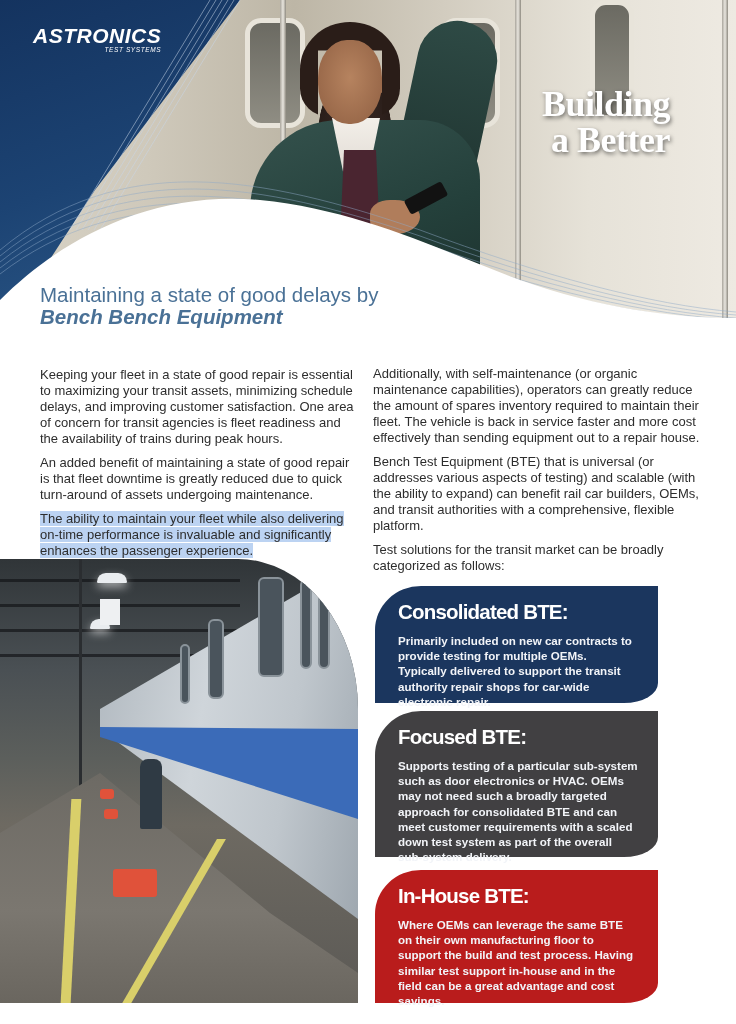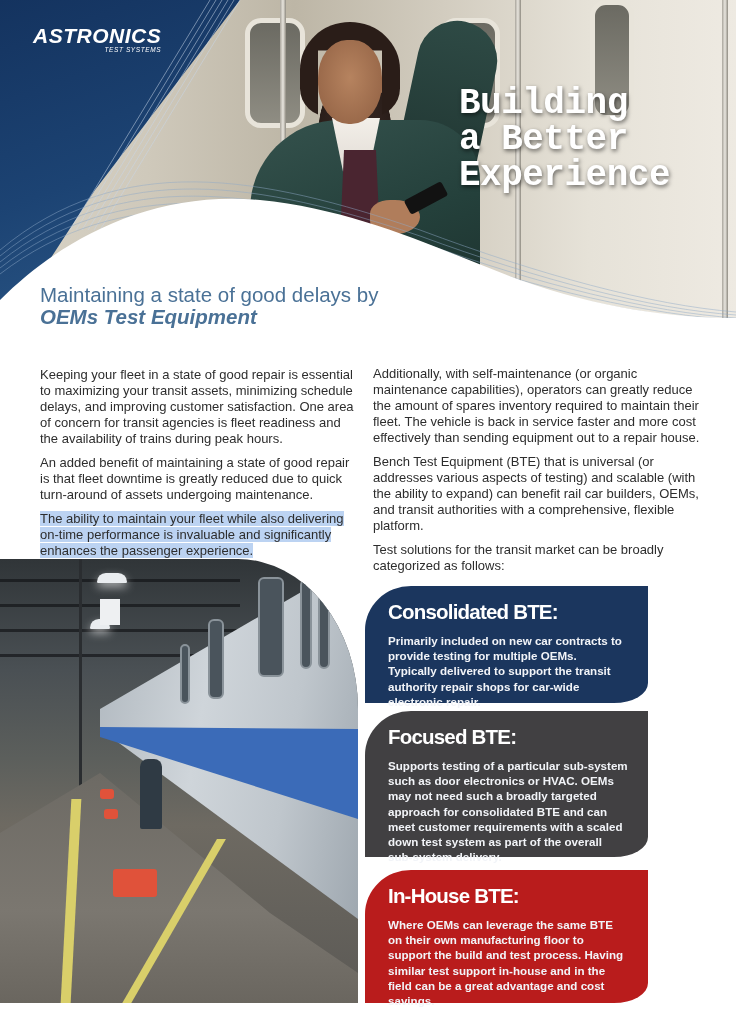--- a/index.html
+++ b/index.html
@@ -35,22 +35,22 @@
 
   .navy-wedge { position: absolute; left: 0; top: 0; width: 736px; height: 330px;
     background: linear-gradient(160deg, #14335f 0%, #1c4373 35%, #2d5a89 70%, #3f6d98 100%);
     clip-path: polygon(0 0, 240px 0, 95px 190px, 30px 290px, 0 320px); }
   .navy-lines { position: absolute; left: 0; top: 0; width: 736px; height: 330px; pointer-events: none; }
 
   .logo { position: absolute; left: 33px; top: 24px; }
   .logo-word { font-family: "Liberation Sans", sans-serif; font-weight: bold; font-style: italic; color: #ffffff; font-size: 21px; letter-spacing: 0.5px; }
   .logo-sub { display: block; text-align: right; color: #ffffff; font-size: 6.5px; font-style: italic; letter-spacing: 0.6px; margin-top: -2px; }
 
-  .hero-title { position: absolute; right: 66px; top: 86px; color: #ffffff;
-    font-family: Liberation Mono, monospace; font-weight: bold; font-size: 36px; line-height: 36px; letter-spacing: -0.5px;
+  .hero-title { position: absolute; right: 66px; top: 86px; text-align: right; color: #ffffff;
+    font-family: Liberation Serif, serif; font-weight: bold; font-size: 36px; line-height: 36px; letter-spacing: -0.5px;
     text-shadow: 1px 2px 4px rgba(0,0,0,0.55); }
   .hero-title span { display: block; }
 
   .wave { position: absolute; left: 0; top: 0; width: 736px; height: 330px; }
 
   
   .headline { position: absolute; left: 40px; top: 284px; width: 460px; color: #4a7196;
     font-size: 20.5px; line-height: 22px; }
   .headline .em { font-weight: bold; font-style: italic; display: block; }
 
@@ -75,21 +75,21 @@
     background: #3b6bb8;
     clip-path: polygon(0 168px, 100% 170px, 100% 260px, 0 178px); }
   .train-win { position: absolute; background: #4a545c; border: 2px solid #8a939a; border-radius: 6px; }
   .floor { position: absolute; left: 0; bottom: 0; width: 358px; height: 230px;
     background: linear-gradient(180deg, #6d6a64, #7b7770 60%, #6a665f);
     clip-path: polygon(0 60px, 100px 0, 270px 140px, 358px 200px, 358px 100%, 0 100%); }
   .stripe-y { position: absolute; background: #d9cf6a; }
   .red-box { position: absolute; background: #e0523a; border-radius: 3px; }
 
   
-  .card { position: absolute; left: 365px; width: 283px; color: #ffffff;
+  .card { position: absolute; left: 375px; width: 283px; color: #ffffff;
     border-top-left-radius: 46px 44px; border-bottom-right-radius: 34px 20px; padding: 14px 20px 8px 23px; }
   .card-title { font-family: "Liberation Sans", sans-serif; font-weight: bold; font-size: 20.5px; letter-spacing: -0.8px; line-height: 24px; margin-bottom: 9px; }
   .card-body { font-size: 11.6px; line-height: 15.2px; font-weight: bold; color: #f2f4f8; }
   .card-1 { top: 586px; height: 117px; background: #1b365e; }
   .card-2 { top: 711px; height: 146px; background: #414042; }
   .card-3 { top: 870px; height: 133px; background: #b91c1c; }
 </style>
 </head>
 <body>
 
@@ -135,27 +135,26 @@
   </svg>
 
   <div class="logo">
     <span class="logo-word" style="text-transform:uppercase;">Astronics</span>
     <span class="logo-sub">TEST SYSTEMS</span>
   </div>
 
   <div class="hero-title">
     <span>Building</span>
     <span>a Better</span>
-    <span>Experience</span>
   </div>
 </div>
 
 <div class="headline">
   <span style="display:block">Maintaining a state of good delays by</span>
-  <span class="em">OEMs Test Equipment</span>
+  <span class="em">Bench Bench Equipment</span>
 </div>
 
 <div class="col col-left">
   <p>Keeping your fleet in a state of good repair is essential to maximizing your transit assets, minimizing schedule delays, and improving customer satisfaction. One area of concern for transit agencies is fleet readiness and the availability of trains during peak hours.</p>
   <p>An added benefit of maintaining a state of good repair is that fleet downtime is greatly reduced due to quick turn-around of assets undergoing maintenance.</p>
   <p><span class="hl">The ability to maintain your fleet while also delivering on-time performance is invaluable and significantly enhances the passenger experience.</span></p>
 </div>
 
 <div class="col col-right">
   <p>Additionally, with self-maintenance (or organic maintenance capabilities), operators can greatly reduce the amount of spares inventory required to maintain their fleet. The vehicle is back in service faster and more cost effectively than sending equipment out to a repair house.</p>

